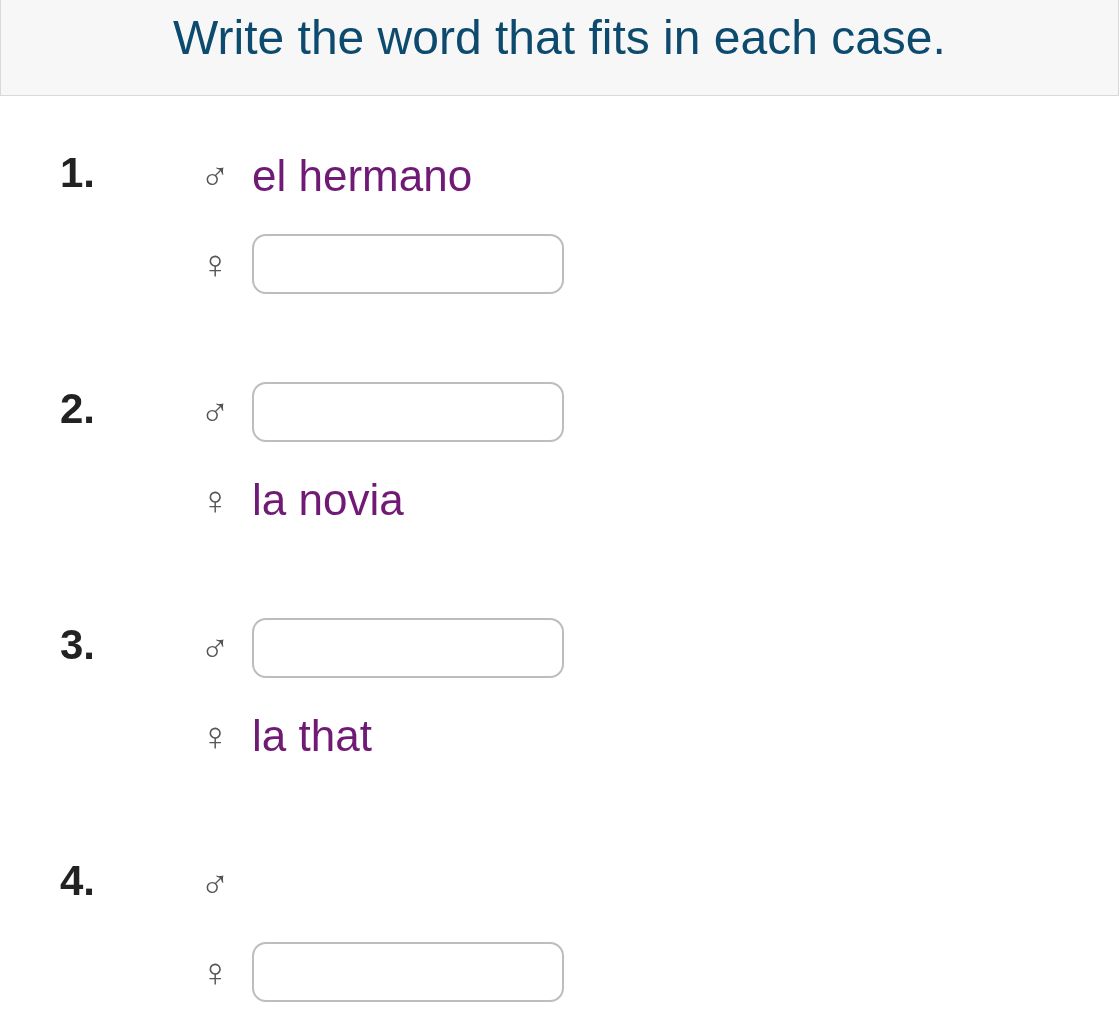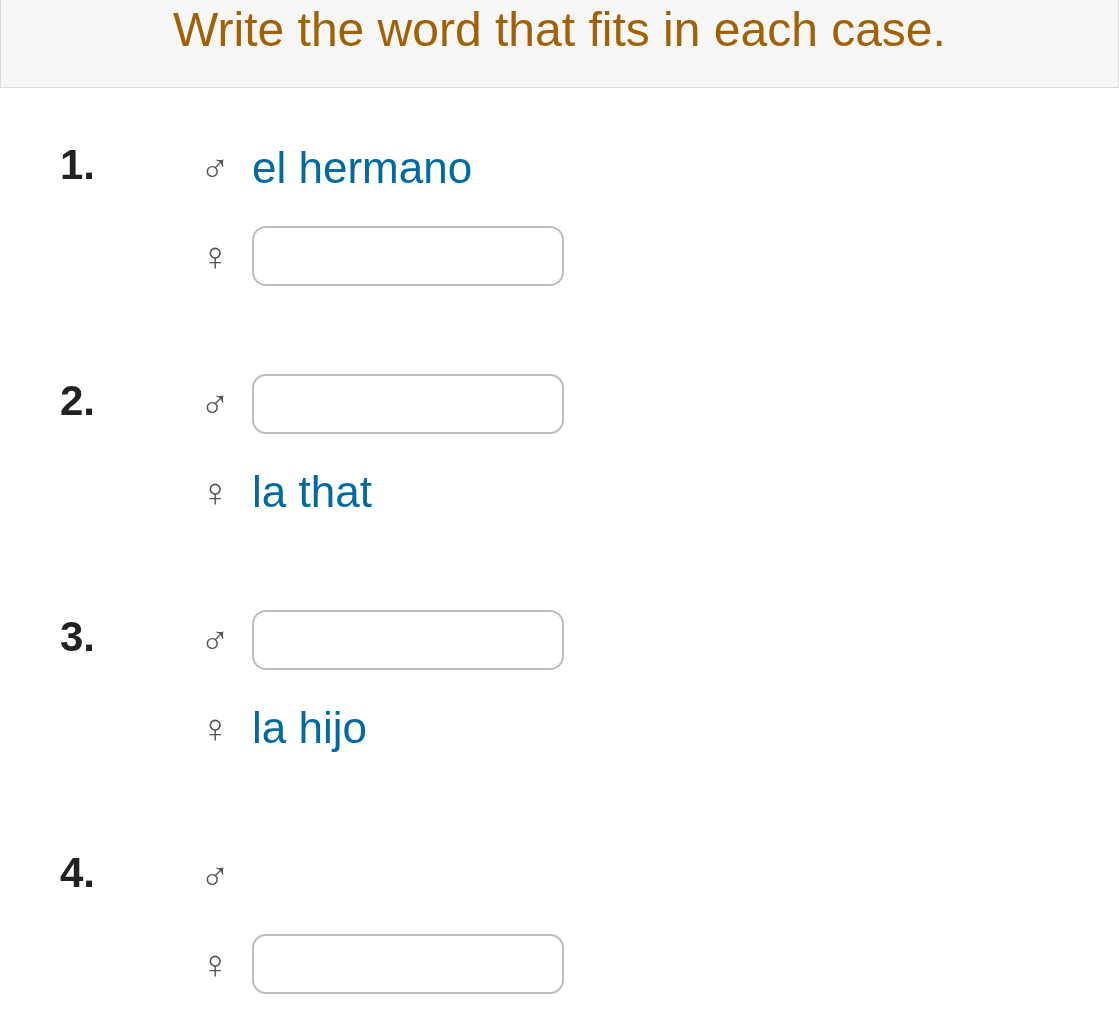--- a/index.html
+++ b/index.html
@@ -7,27 +7,27 @@
     padding: 0;
     width: 1119px;
     font-family: "Segoe UI", "Helvetica Neue", Arial, sans-serif;
     color: #333;
     background: #fff;
   }
 
   .instructions {
     width: 100%;
     box-sizing: border-box;
-    padding: 2px 20px 30px 20px;
+    padding: 10px 20px 30px 20px;
     background: #f7f7f7;
     border: 1px solid #d9d9d9;
     border-top: none;
     font-size: 48px;
     font-weight: 400;
-    color: #a16207;
+    color: #0c4a6e;
     text-align: center;
   }
 
   .exercise {
     padding: 50px 40px 20px 60px;
   }
 
   .item {
     display: flex;
     align-items: flex-start;
@@ -61,21 +61,21 @@
     justify-content: center;
     width: 50px;
     font-size: 40px;
     color: #555;
     margin-right: 12px;
     flex-shrink: 0;
   }
 
   .word {
     font-size: 44px;
-    color: #0369a1;
+    color: #701a75;
     font-weight: 400;
   }
 
   .answer-input {
     width: 280px;
     height: 56px;
     border: 2px solid #bdbdbd;
     border-radius: 14px;
     font-size: 36px;
     padding: 0 14px;
@@ -107,35 +107,35 @@
 
   <div class="item">
     <div class="num">2.</div>
     <div class="pair">
       <div class="line">
         <span class="sym">♂</span>
         <input class="answer-input" type="text" value="" style="">
       </div>
       <div class="line">
         <span class="sym">♀</span>
-        <span class="word">la that</span>
+        <span class="word">la novia</span>
       </div>
     </div>
   </div>
 
   <div class="item">
     <div class="num">3.</div>
     <div class="pair">
       <div class="line">
         <span class="sym">♂</span>
         <input class="answer-input" type="text" value="" style="">
       </div>
       <div class="line">
         <span class="sym">♀</span>
-        <span class="word">la hijo</span>
+        <span class="word">la that</span>
       </div>
     </div>
   </div>
 
   <div class="item">
     <div class="num">4.</div>
     <div class="pair">
       <div class="line">
         <span class="sym">♂</span>
       </div>

